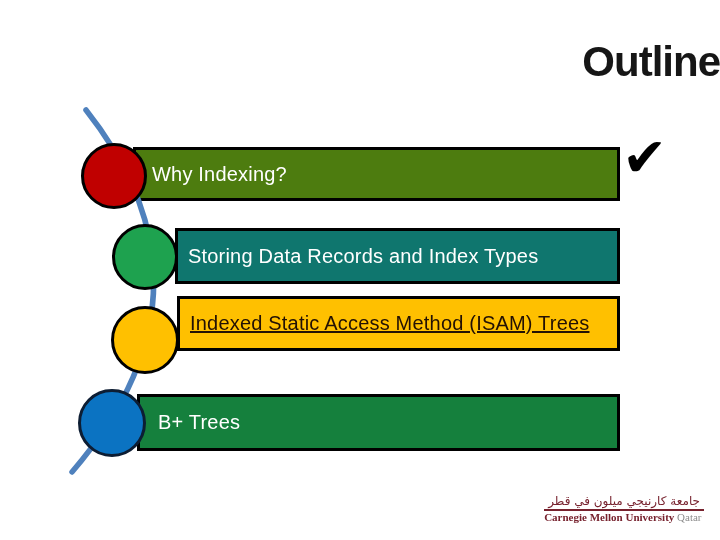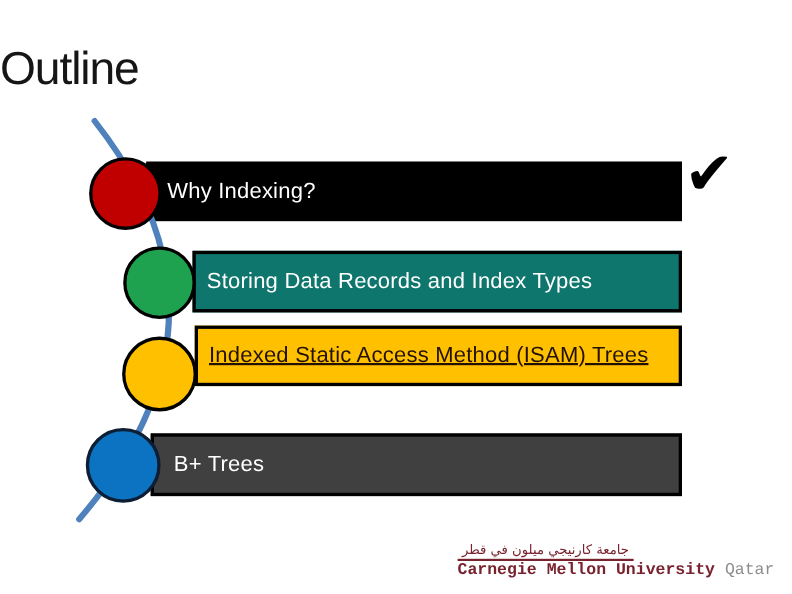--- a/index.html
+++ b/index.html
@@ -9,23 +9,23 @@
     height: 540px;
     background: #ffffff;
     overflow: hidden;
     font-family: "Liberation Sans", sans-serif;
   }
   .slide-title {
     position: absolute;
     top: 40px;
     left: 0;
     width: 720px;
-    text-align: left;
+    text-align: right;
     font-size: 42px;
-    font-weight: 400;
+    font-weight: 700;
     letter-spacing: -1px;
     line-height: 1.05;
     margin: 0;
   }
   .timeline-svg {
     position: absolute;
     left: 0; top: 0;
     width: 720px; height: 540px;
     z-index: 2;
     pointer-events: none;
@@ -74,52 +74,52 @@
   }
   .logo-arabic {
     display: inline-block;
     font-family: "DejaVu Sans", sans-serif;
     font-size: 12px;
     line-height: 1.1;
     border-bottom: 2px solid;
     padding: 0 4px 1px 4px;
   }
   .logo-english {
-    font-family: Liberation Mono, monospace;
-    font-size: 15px;
+    font-family: Liberation Serif, serif;
+    font-size: 11px;
     line-height: 1.15;
     white-space: nowrap;
   }
   .logo-english .uni { font-weight: 700; }
   .logo-english .campus { font-weight: 400; }
 </style>
 </head>
 <body>
 
 <div class="slide" style="background: rgb(255, 255, 255);">
 
   <h1 class="slide-title" style="color: rgb(22, 22, 22);">Outline</h1>
 
   <svg class="timeline-svg" viewBox="0 0 720 540" xmlns="http://www.w3.org/2000/svg">
     <path d="M 86 110 Q 228 290 72 472" fill="none" stroke-width="5.5" stroke-linecap="round" style="stroke: rgb(79, 129, 189);"></path>
   </svg>
 
-  <div class="bar bar-0" style="background: #000000; color: rgb(255, 255, 255);">
+  <div class="bar bar-0" style="background: #4d7c0f; color: rgb(255, 255, 255);">
     <span class="bar-label">Why Indexing?</span>
   </div>
 
   <div class="bar bar-1" style="background: #0f766e; color: rgb(255, 255, 255);">
     <span class="bar-label">Storing Data Records and Index Types</span>
   </div>
 
   <div class="bar bar-2" style="background: rgb(255, 192, 0); color: rgb(35, 17, 4);">
     <span class="bar-label">Indexed Static Access Method (ISAM) Trees</span>
   </div>
 
-  <div class="bar bar-3" style="background: #404040; color: rgb(255, 255, 255);">
+  <div class="bar bar-3" style="background: #15803d; color: rgb(255, 255, 255);">
     <span class="bar-label">B+ Trees</span>
   </div>
 
   <div class="circle circle-0" style="background: rgb(192, 0, 0);"></div>
   <div class="circle circle-1" style="background: rgb(30, 162, 79);"></div>
   <div class="circle circle-2" style="background: rgb(255, 192, 0);"></div>
   <div class="circle circle-3" style="background: rgb(11, 115, 194);"></div>
 
   <div class="checkmark" style="color: rgb(0, 0, 0);">✔</div>
 

